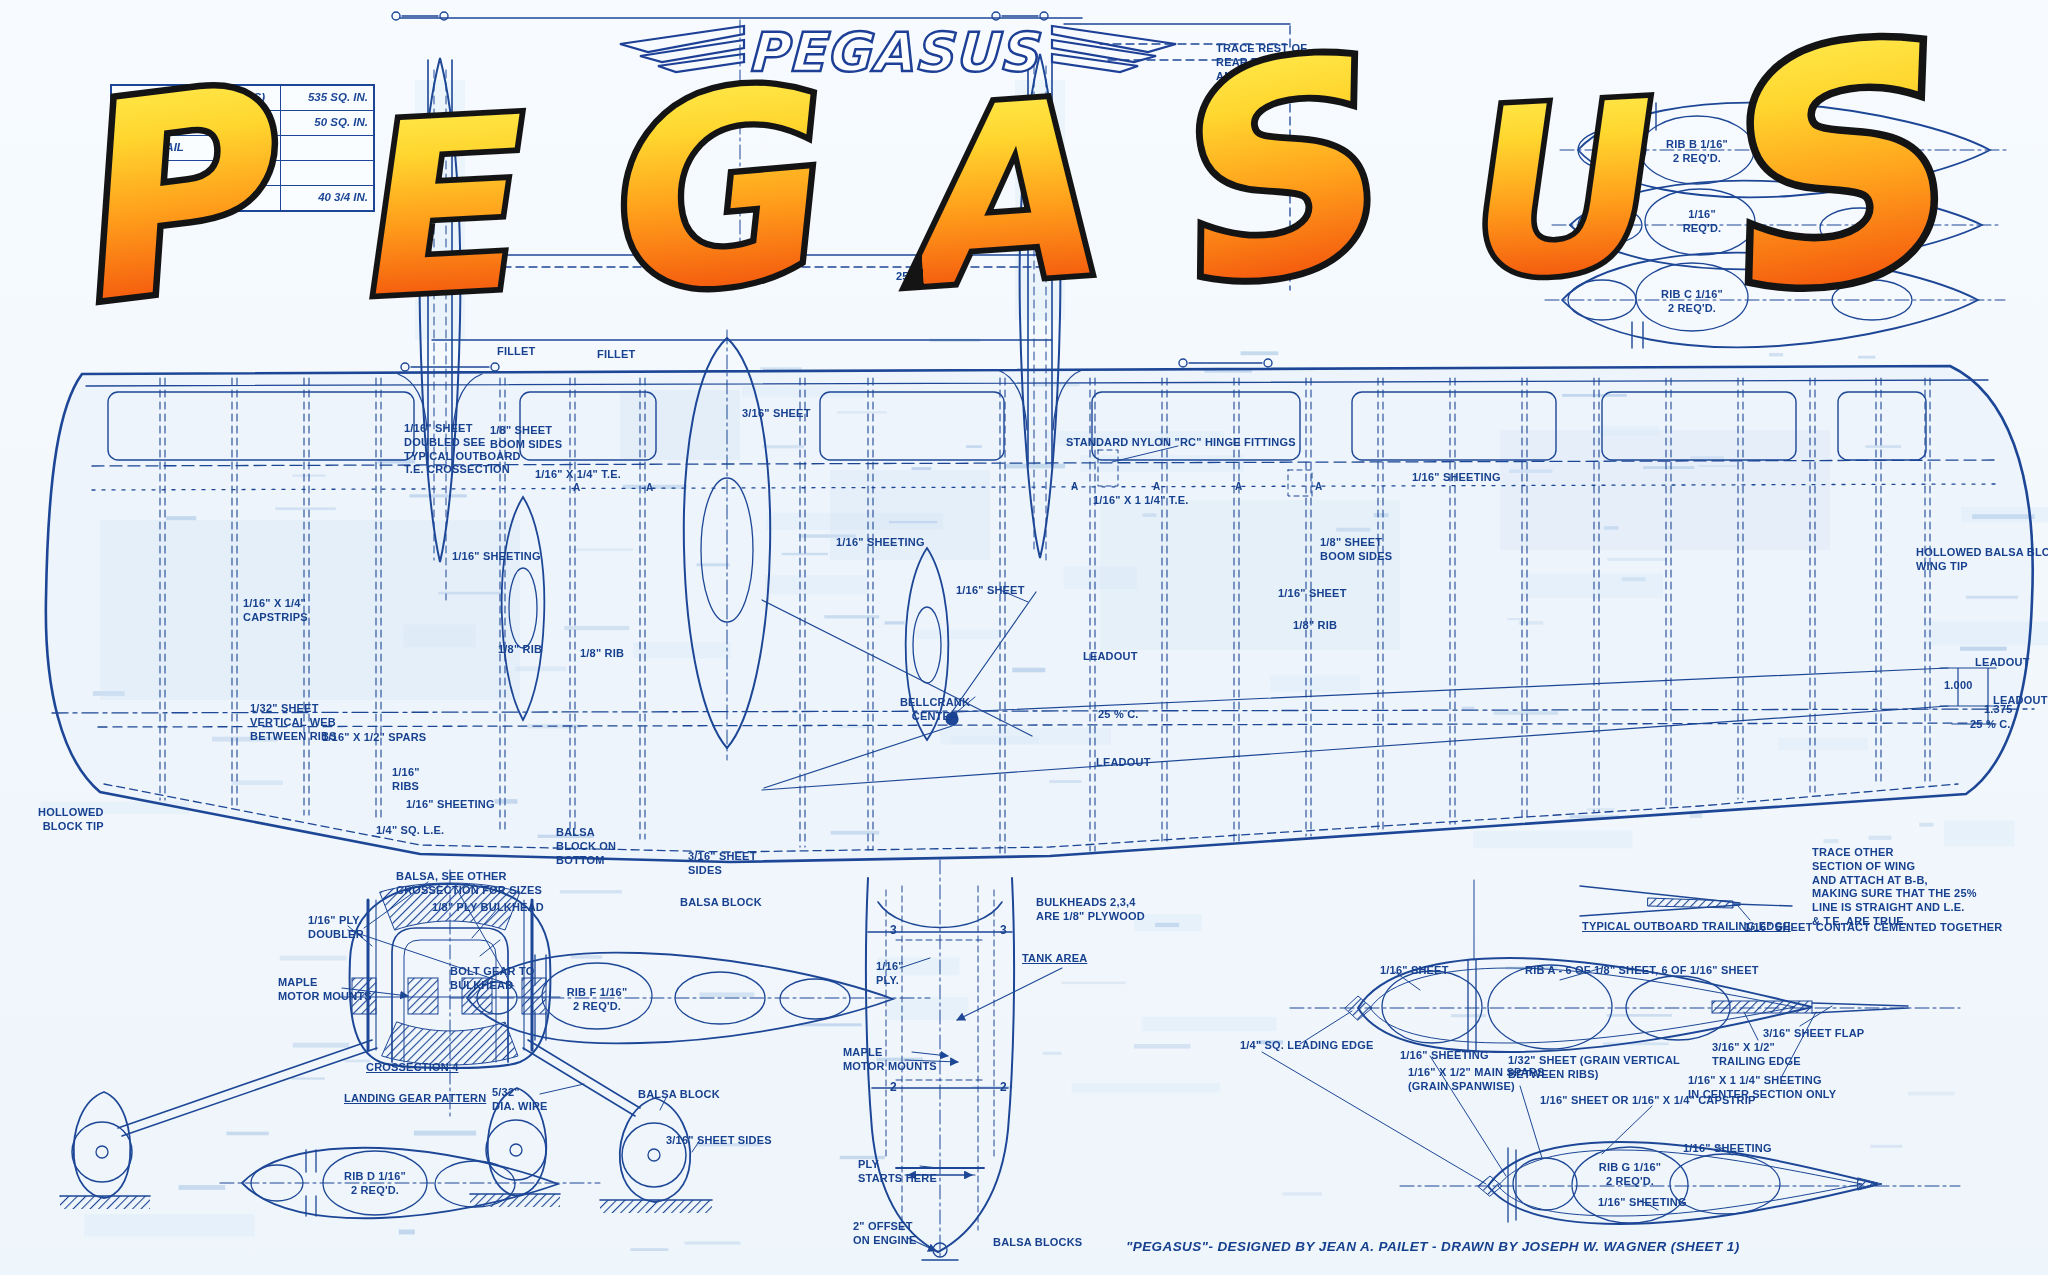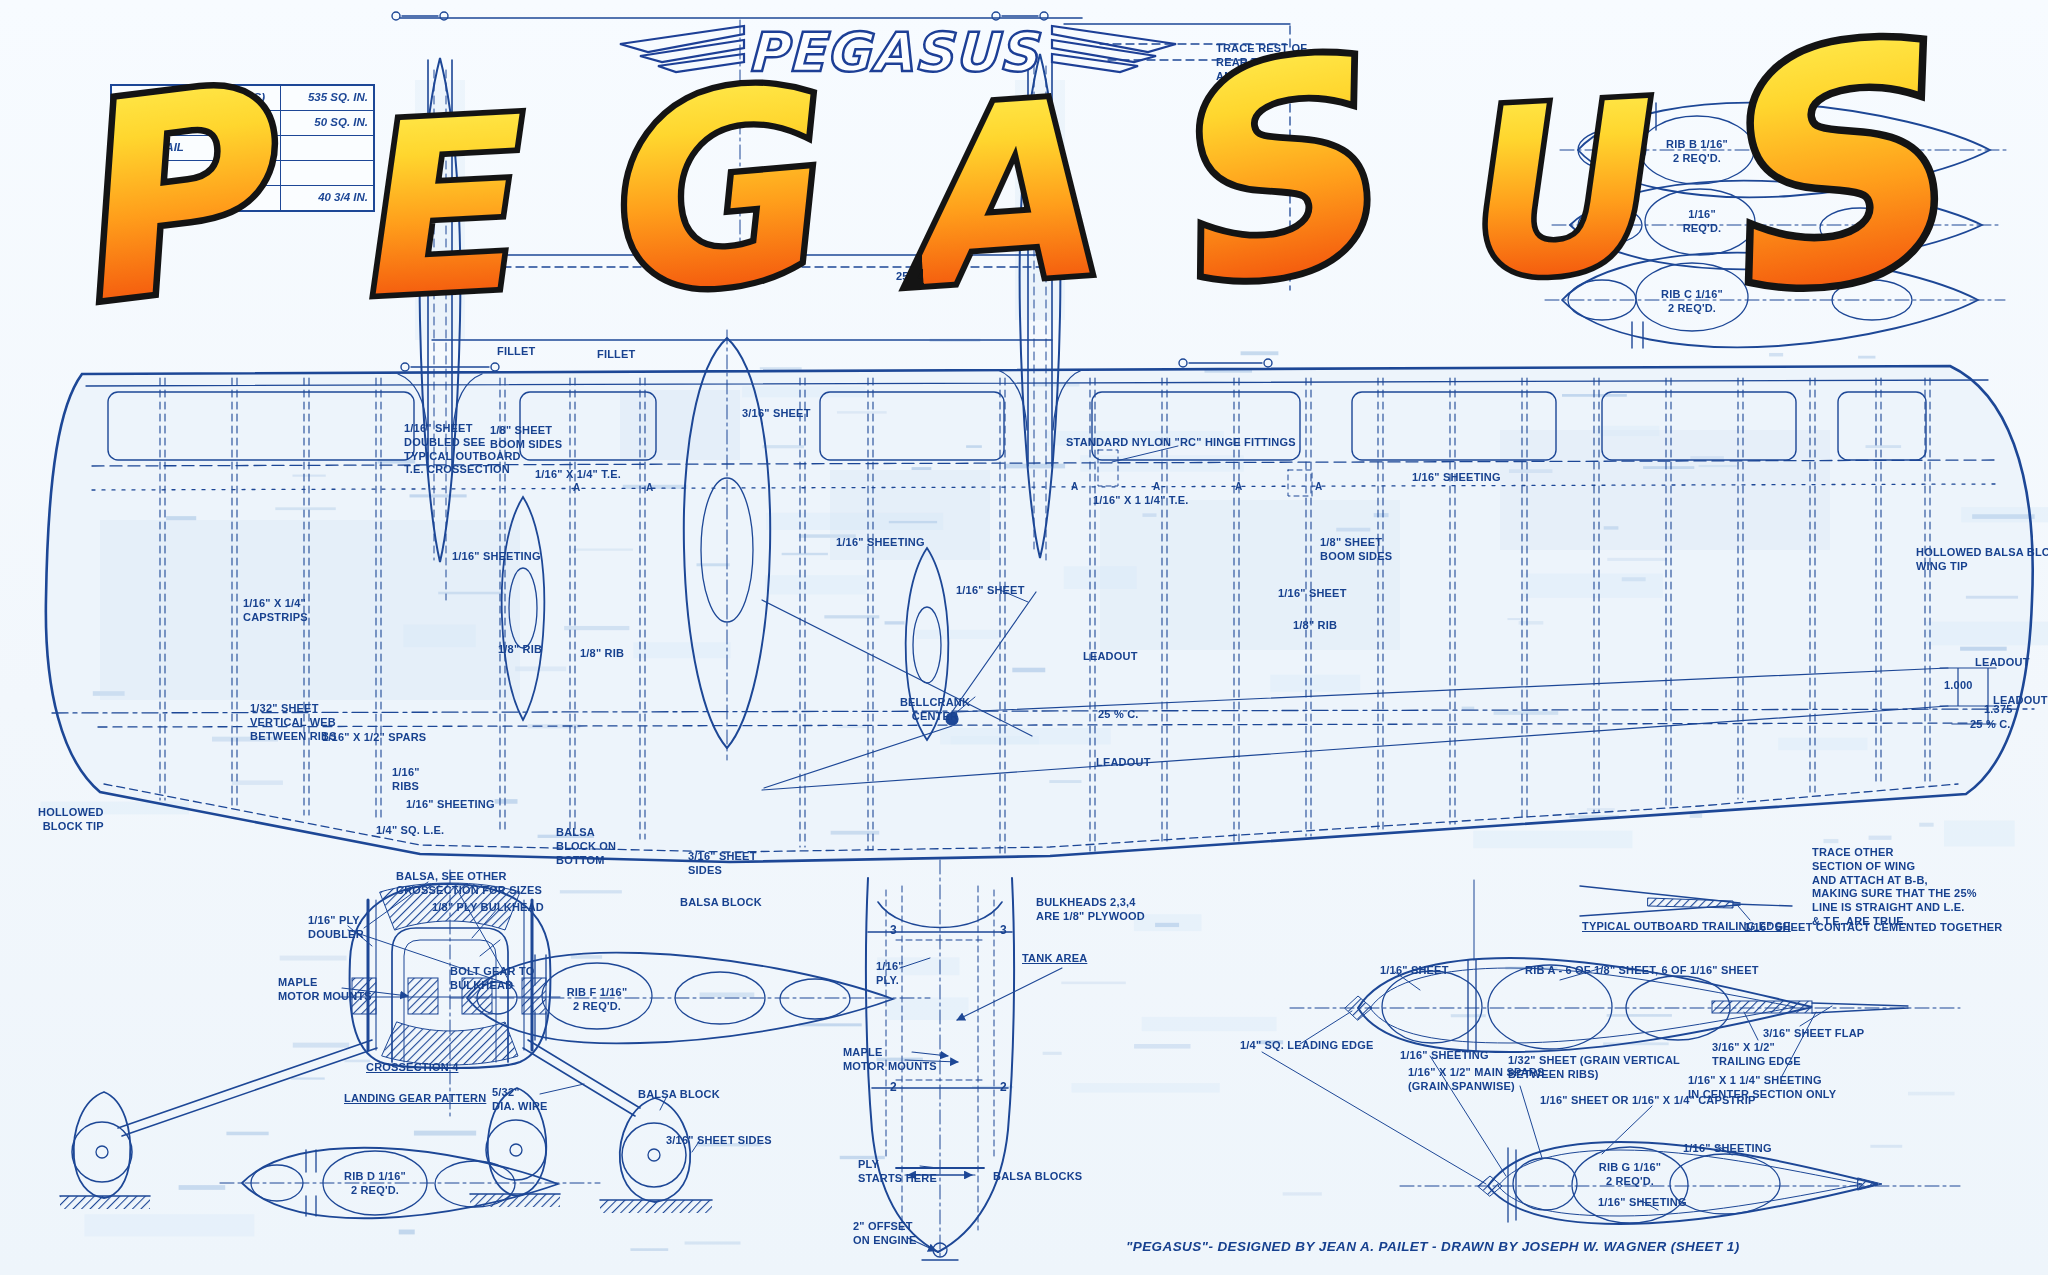--- a/index.html
+++ b/index.html
@@ -502,21 +502,21 @@
       <div class="ann" style="left: 896px; top: 270px;">25 % C.</div>
       <div class="ann" style="left: 1036px; top: 896px;">BULKHEADS 2,3,4
 ARE 1/8" PLYWOOD</div>
       <div class="ann" style="left: 1022px; top: 952px; text-decoration: underline;">TANK AREA</div>
       <div class="ann" style="left: 876px; top: 960px;">1/16"
 PLY.</div>
       <div class="ann" style="left: 843px; top: 1046px;">MAPLE
 MOTOR MOUNTS</div>
       <div class="ann" style="left: 858px; top: 1158px;">PLY
 STARTS HERE</div>
-      <div class="ann" style="left: 993px; top: 1170px;">BALSA BLOCKS</div>
+      <div class="ann" style="left: 993px; top: 1236px;">BALSA BLOCKS</div>
       <div class="ann" style="left: 853px; top: 1220px;">2" OFFSET
 ON ENGINE</div>
       <div class="ann" style="left: 890px; top: 923px; font-size: 12px;">3</div>
       <div class="ann" style="left: 1000px; top: 923px; font-size: 12px;">3</div>
       <div class="ann" style="left: 890px; top: 1080px; font-size: 12px;">2</div>
       <div class="ann" style="left: 1000px; top: 1080px; font-size: 12px;">2</div>
       <div class="ann" style="left: 396px; top: 870px;">BALSA, SEE OTHER
 CROSSECTION FOR SIZES</div>
       <div class="ann" style="left: 432px; top: 901px;">1/8" PLY BULKHEAD</div>
       <div class="ann" style="left: 308px; top: 914px;">1/16" PLY.

